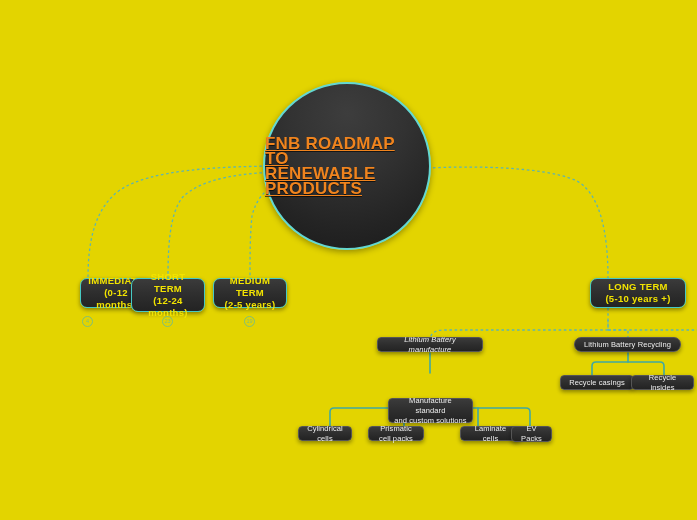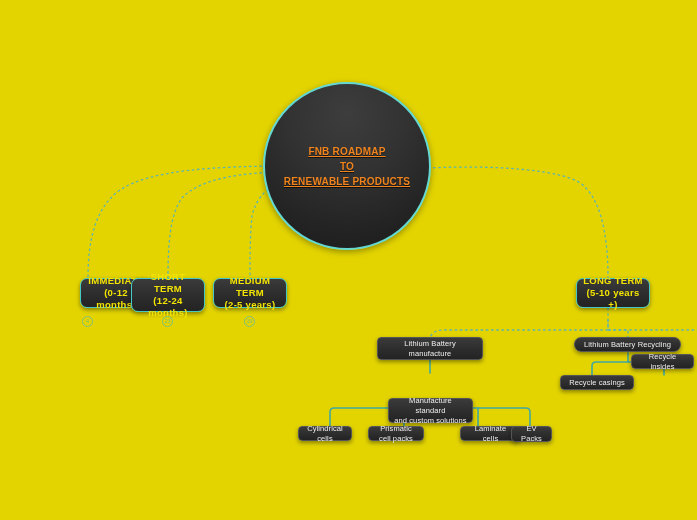--- a/index.html
+++ b/index.html
@@ -39,24 +39,24 @@
     border-radius: 50%;
     background: radial-gradient(circle at 50% 18%, #3d3d3d 0%, #323232 38%, #242424 72%, #1a1a1a 100%);
     border: 2px solid #63d7d2;
     box-sizing: border-box;
     box-shadow: 0 2px 6px rgba(0,0,0,.35);
     display: flex;
     align-items: center;
     justify-content: center;
   }
   .root-title {
-    text-align: center;
+    text-align: left;
     color: #f0841e;
     font-weight: bold;
-    font-size: 10px;
+    font-size: 17px;
     line-height: 15px;
     letter-spacing: .2px;
     text-decoration: underline;
     text-underline-offset: 1px;
     text-shadow: 0 1px 0 rgba(0,0,0,.6);
     white-space: pre-line;
   }
 
   
   .node {
@@ -163,43 +163,43 @@
 (12-24 months)</span>
   </div>
   <div class="badge" style="left:162px; top:316px;">23</div>
 
   <div class="node level1" style="left:213px; top:278px; width:74px; height:30px;">
     <span>MEDIUM TERM
 (2-5 years)</span>
   </div>
   <div class="badge" style="left:244px; top:316px;">19</div>
 
-  <div class="node level1" style="left:576px; top:278px; width:74px; height:30px;">
+  <div class="node level1" style="left:590px; top:278px; width:96px; height:30px;">
     <span>LONG TERM
 (5-10 years +)</span>
   </div>
 
-  <div class="node level2" style="left:377px; top:337px; width:106px; height:23px;">
+  <div class="node level2" style="left:377px; top:337px; width:106px; height:15px;font-style:italic;">
     <span>Lithium Battery manufacture</span>
   </div>
 
   <div class="node level2" style="left:574px; top:337px; width:107px; height:15px;border-radius:7px;">
     <span>Lithium Battery Recycling</span>
   </div>
 
   <div class="node level3" style="left:388px; top:374px; width:85px; height:25px;margin-top:24px;">
     <span>Manufacture standard
 and custom solutions</span>
   </div>
 
   <div class="node level3" style="left:560px; top:375px; width:74px; height:15px;">
     <span>Recycle casings</span>
   </div>
 
-  <div class="node level3" style="left:631px; top:354px; width:63px; height:15px;">
+  <div class="node level3" style="left:631px; top:375px; width:63px; height:15px;">
     <span>Recycle insides</span>
   </div>
 
   <div class="node level4" style="left:298px; top:426px; width:54px; height:15px;">
     <span>Cylindrical cells</span>
   </div>
 
   <div class="node level4" style="left:368px; top:426px; width:56px; height:15px;">
     <span>Prismatic cell packs</span>
   </div>

